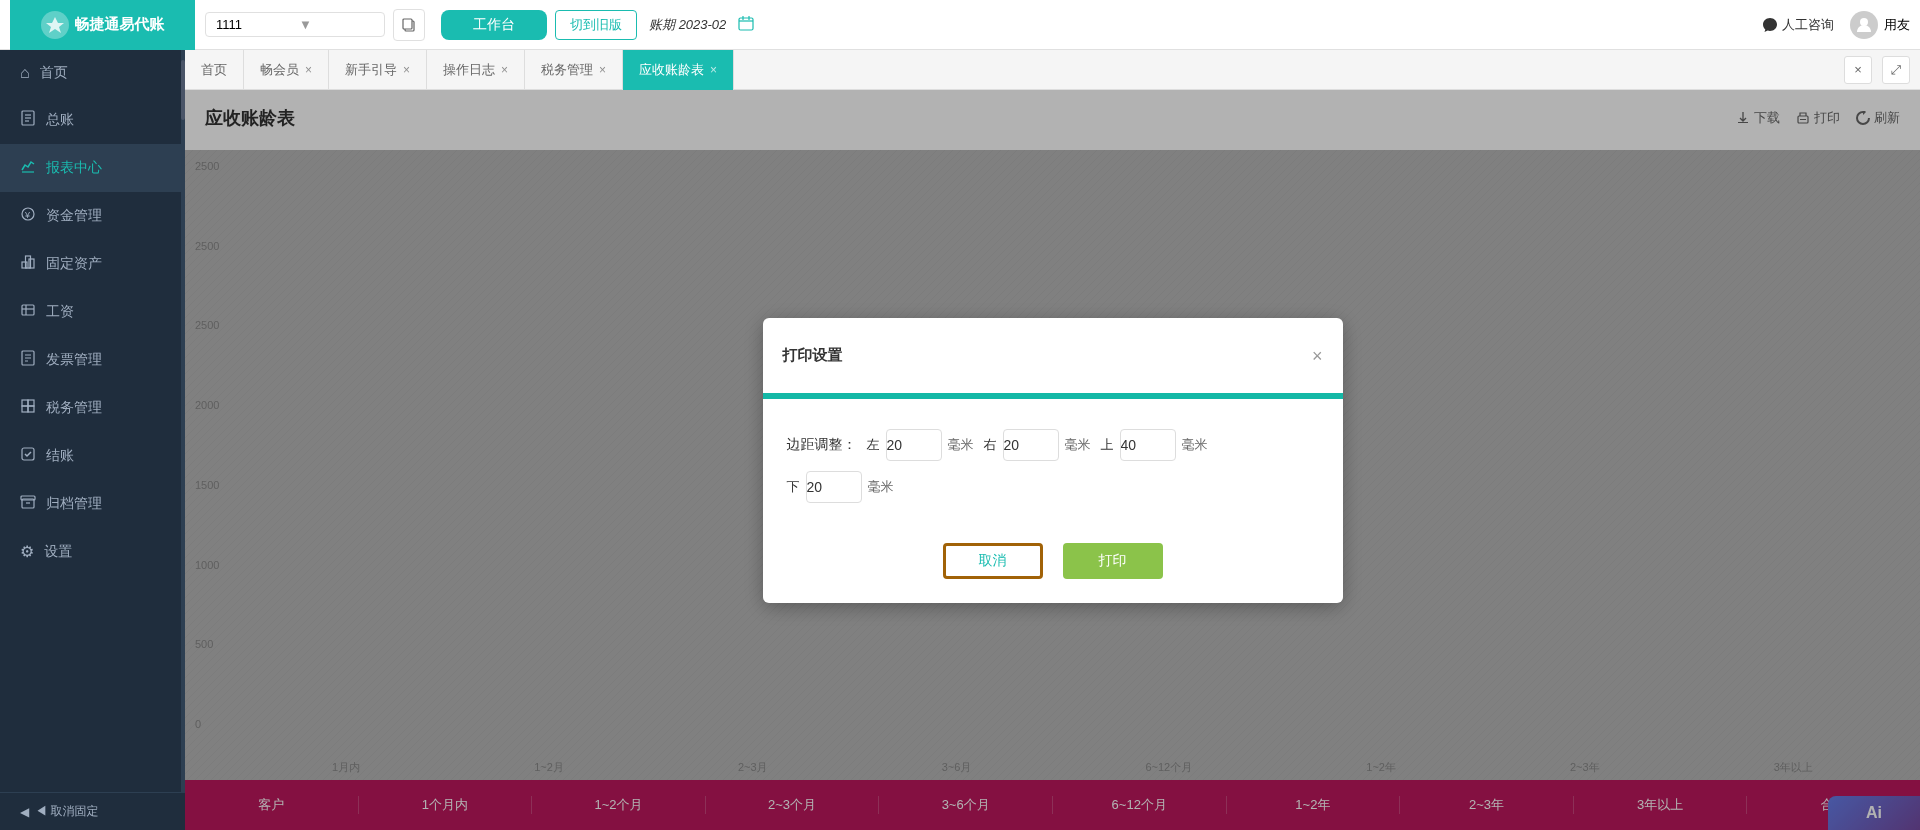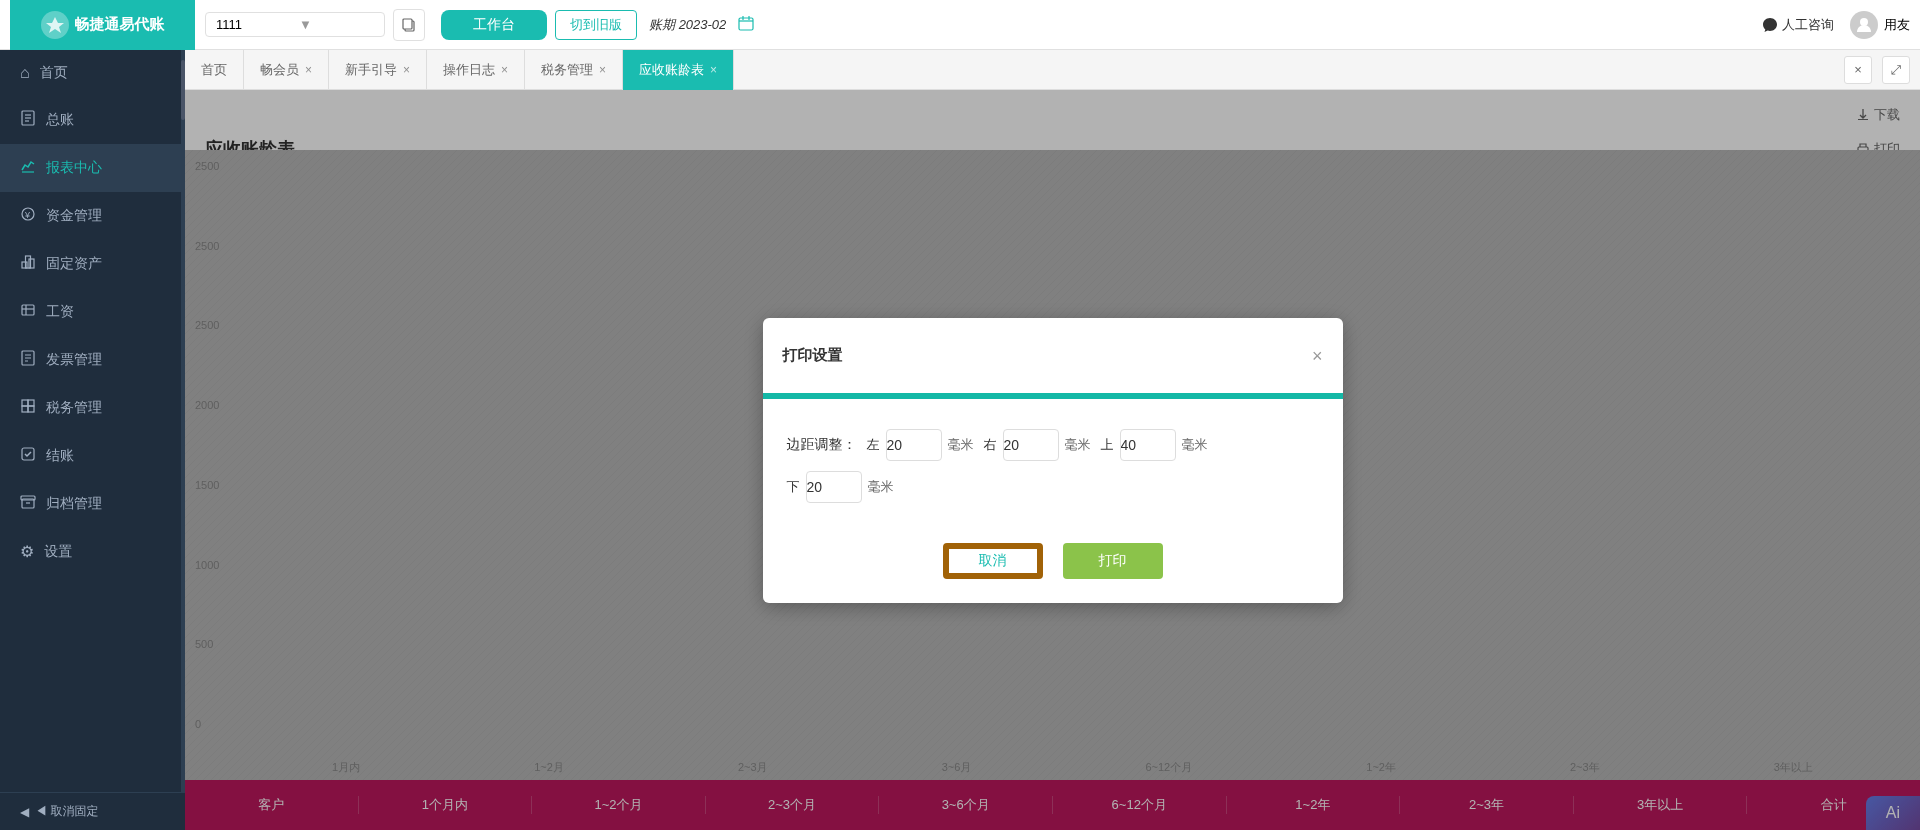--- a/index.html
+++ b/index.html
@@ -152,21 +152,21 @@
     .page-inner {
       background: #fff; margin: 0; height: 100%;
       position: relative;
     }
     .page-header-bar {
       display: flex; align-items: center; justify-content: space-between;
       padding: 16px 20px 10px;
       background: #fff;
     }
     .page-title { font-size: 18px; font-weight: bold; color: #333; }
-    .page-actions { display: flex; gap: 16px; align-items: center; flex-direction: column; }
+    .page-actions { display: flex; gap: 16px; align-items: center; }
     .page-action-item {
       display: flex; align-items: center; gap: 4px;
       color: #666; cursor: pointer; font-size: 13px;
     }
 
     
     .chart-area {
       background: #b8b8b8;
       position: absolute; left: 0; right: 0; top: 60px; bottom: 50px;
       overflow: hidden;
@@ -195,22 +195,22 @@
     .table-footer-cell {
       flex: 1; text-align: center; padding: 0 8px;
       border-right: 1px solid rgba(255,255,255,0.2);
     }
     .table-footer-cell:last-child { border-right: none; }
 
     
     .ai-badge {
       position: fixed; bottom: 0; right: 0;
       background: linear-gradient(135deg, #667eea 0%, #764ba2 100%);
-      color: #fff; padding: 8px 20px;
-      font-size: 16px; font-weight: normal;
+      color: #fff; padding: 8px 38px;
+      font-size: 16px; font-weight: bold;
       border-top-left-radius: 8px;
     }
 
     
     .modal-overlay {
       position: absolute; top: 0; left: 0; right: 0; bottom: 0;
       background: rgba(0,0,0,0.3);
       display: flex; align-items: center; justify-content: center;
       z-index: 100;
     }
@@ -242,21 +242,21 @@
     .margin-input {
       width: 56px; height: 32px; border: 1px solid #ddd; border-radius: 4px;
       text-align: left; font-size: 14px; color: #333;
     }
     .margin-unit { color: #666; font-size: 13px; }
     .modal-footer {
       display: flex; justify-content: center; gap: 20px;
       padding: 16px 24px 24px;
     }
     .btn-cancel {
-      width: 100px; height: 36px; border: 6px solid #a16207;
+      width: 100px; height: 36px; border: 3px solid #a16207;
       color: #1abcb0; background: #fff; border-radius: 4px;
       font-size: 14px; cursor: pointer;
     }
     .btn-print {
       width: 100px; height: 36px; border: none;
       color: #fff; background: #8bc34a; border-radius: 4px;
       font-size: 14px; cursor: pointer;
     }
   </style>
 </head>

